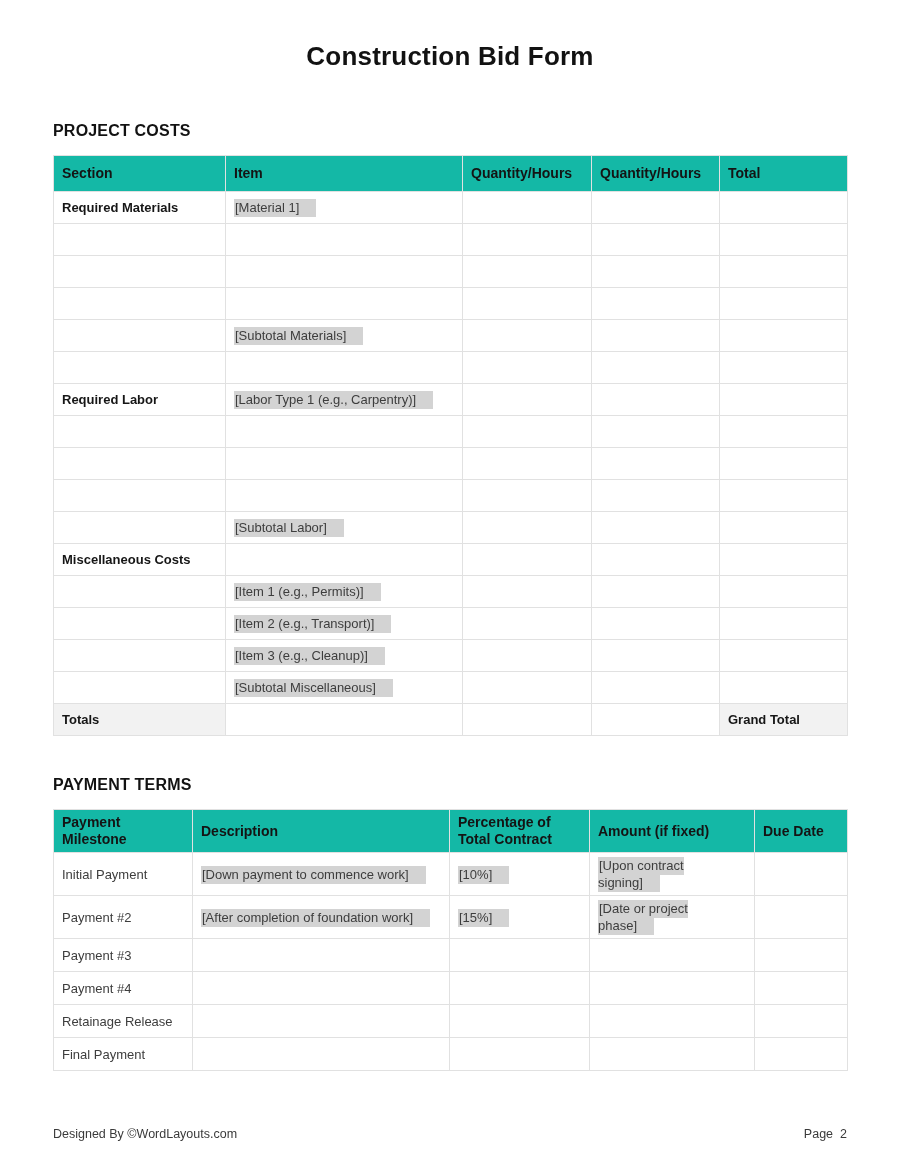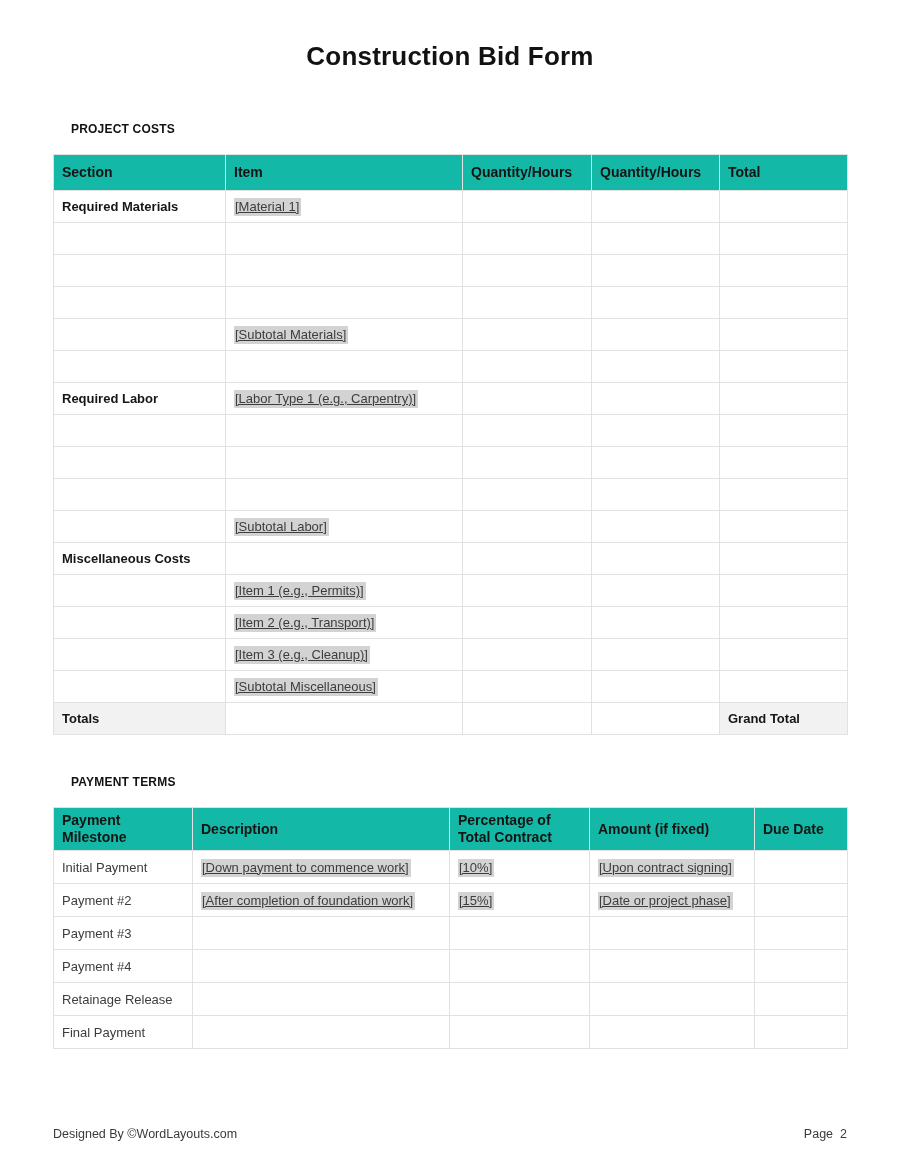--- a/index.html
+++ b/index.html
@@ -6,21 +6,21 @@
   .page{
     position:relative;width:900px;height:1165px;margin:0 auto;
     box-sizing:border-box;padding:0 53px;background:#ffffff;
     font-family:"Liberation Sans",sans-serif;overflow:hidden;
   }
   .doc-title{
     margin:0;padding-top:41px;text-align:center;
     font-size:26px;font-weight:bold;color:#121212;letter-spacing:.2px;
   }
   .sect-heading{
-    margin:18px;font-size:12px;font-weight:bold;color:#121212;letter-spacing:.2px;
+    margin:0;font-size:16px;font-weight:bold;color:#121212;letter-spacing:.2px;
   }
   #pc-heading{margin-top:50px;}
   #pt-heading{margin-top:40px;}
   table{
     border-collapse:collapse;table-layout:fixed;width:794px;
     background:#ffffff;
   }
   #pc-table{margin-top:15px;}
   #pt-table{margin-top:15px;}
   th,td{
@@ -32,21 +32,21 @@
   th{
     background:#14b8a6;color:#141414;font-weight:bold;
     text-align:left;font-size:14px;
   }
   #pc-table th{height:36px;}
   #pc-table td{height:32px;}
   #pt-table th{height:43px;}
   #pt-table td{height:33px;}
   .sec{font-weight:bold;color:#161616;}
   .tot-cell{background:#f2f2f2;font-weight:bold;text-align:left;color:#161616;}
-  .hl{background:#d3d3d3;padding:1px 2px 2px 1px;text-decoration:underline;}
+  .hl{background:#d3d3d3;padding:1px 17px 2px 1px;}
   .footer{
     position:absolute;left:53px;right:53px;top:1127px;
     display:flex;justify-content:space-between;align-items:baseline;
     font-size:12.5px;color:#3a3a3a;
   }
   .page-num{display:inline-block;margin-left:7px;}
 </style>
 </head>
 <body>
 

